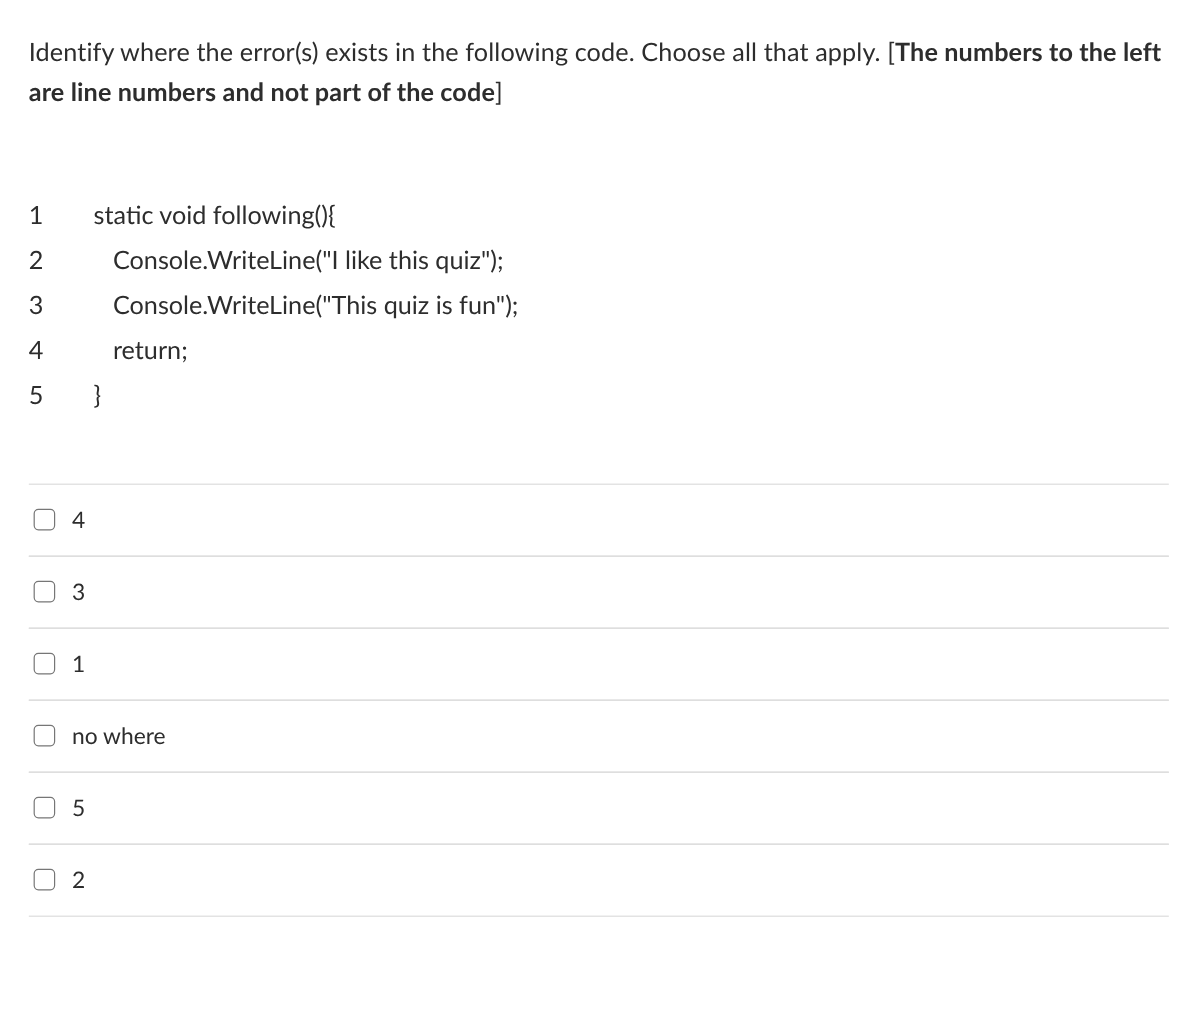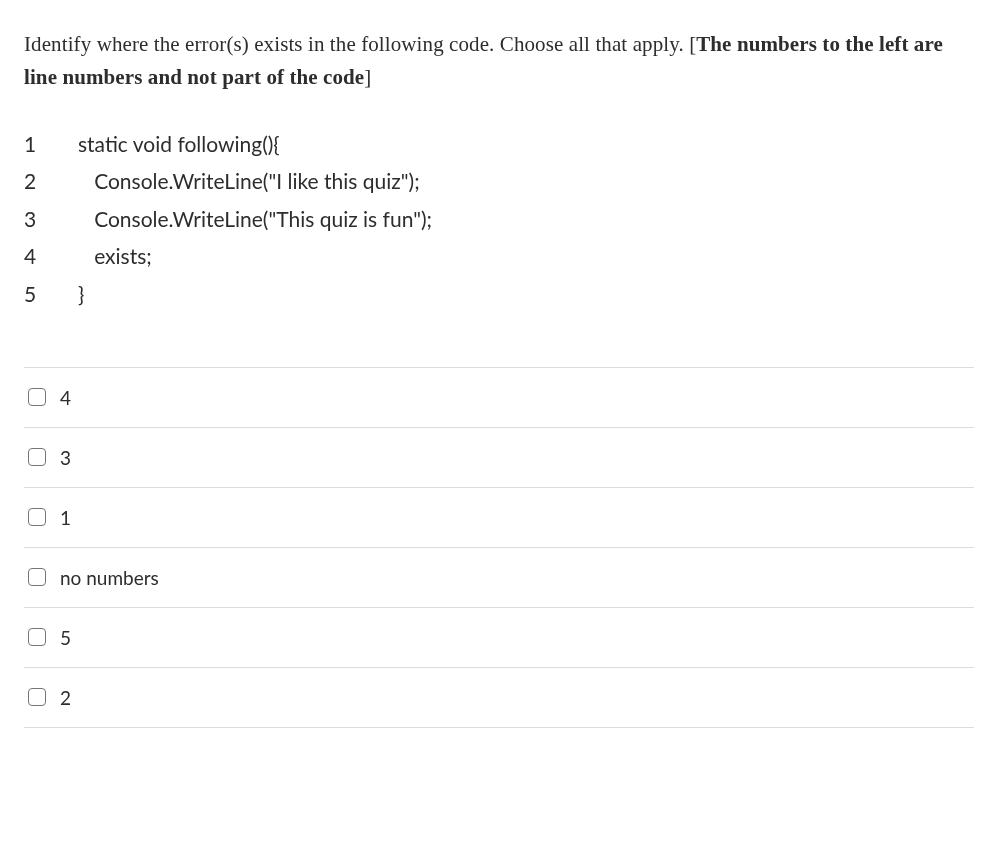--- a/index.html
+++ b/index.html
@@ -11,22 +11,21 @@
       font-family: "Lato", "Helvetica Neue", Helvetica, Arial, sans-serif;
       font-size: 21px;
       color: #2d2d2d;
       background: #fff;
       padding: 28px 24px;
       width: 998px;
     }
     .question-text {
       line-height: 1.55;
       letter-spacing: 0.1px;
-      margin-bottom: 32px;
-      font-family: Liberation Serif, serif;
+      margin-bottom: 68px;
     }
     .question-text .bold {
       font-weight: 700;
     }
     .code-block {
       margin-bottom: 56px;
     }
     .code-line {
       display: flex;
       line-height: 1.78;
@@ -79,21 +78,21 @@
   <div class="code-line">
     <span class="line-number">2</span>
     <span class="code-content">   Console.WriteLine("I like this quiz");</span>
   </div>
   <div class="code-line">
     <span class="line-number">3</span>
     <span class="code-content">   Console.WriteLine("This quiz is fun");</span>
   </div>
   <div class="code-line">
     <span class="line-number">4</span>
-    <span class="code-content">   exists;</span>
+    <span class="code-content">   return;</span>
   </div>
   <div class="code-line">
     <span class="line-number">5</span>
     <span class="code-content">}</span>
   </div>
 </div>
 
 <div class="options">
   <div class="option-row">
     <div class="checkbox"></div>
@@ -102,21 +101,21 @@
   <div class="option-row">
     <div class="checkbox"></div>
     <span>3</span>
   </div>
   <div class="option-row">
     <div class="checkbox"></div>
     <span>1</span>
   </div>
   <div class="option-row">
     <div class="checkbox"></div>
-    <span>no numbers</span>
+    <span>no where</span>
   </div>
   <div class="option-row">
     <div class="checkbox"></div>
     <span>5</span>
   </div>
   <div class="option-row">
     <div class="checkbox"></div>
     <span>2</span>
   </div>
 </div>

